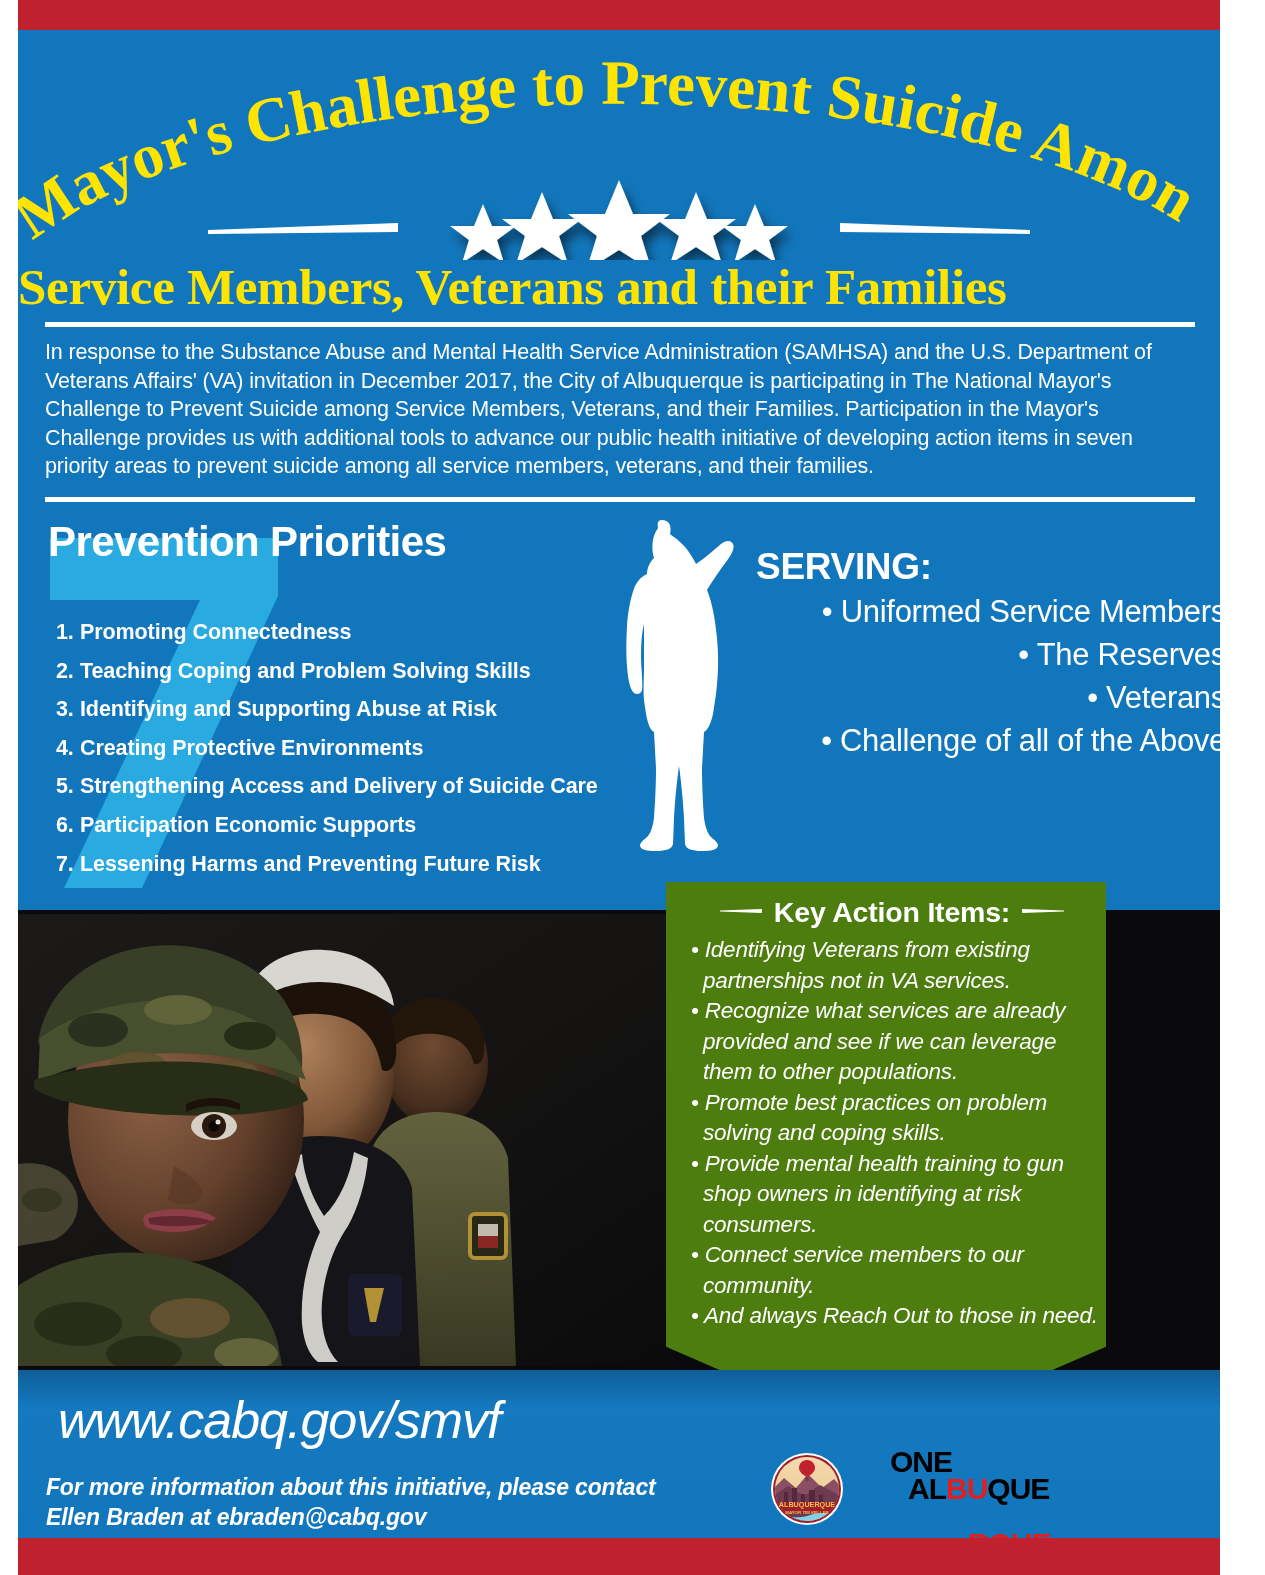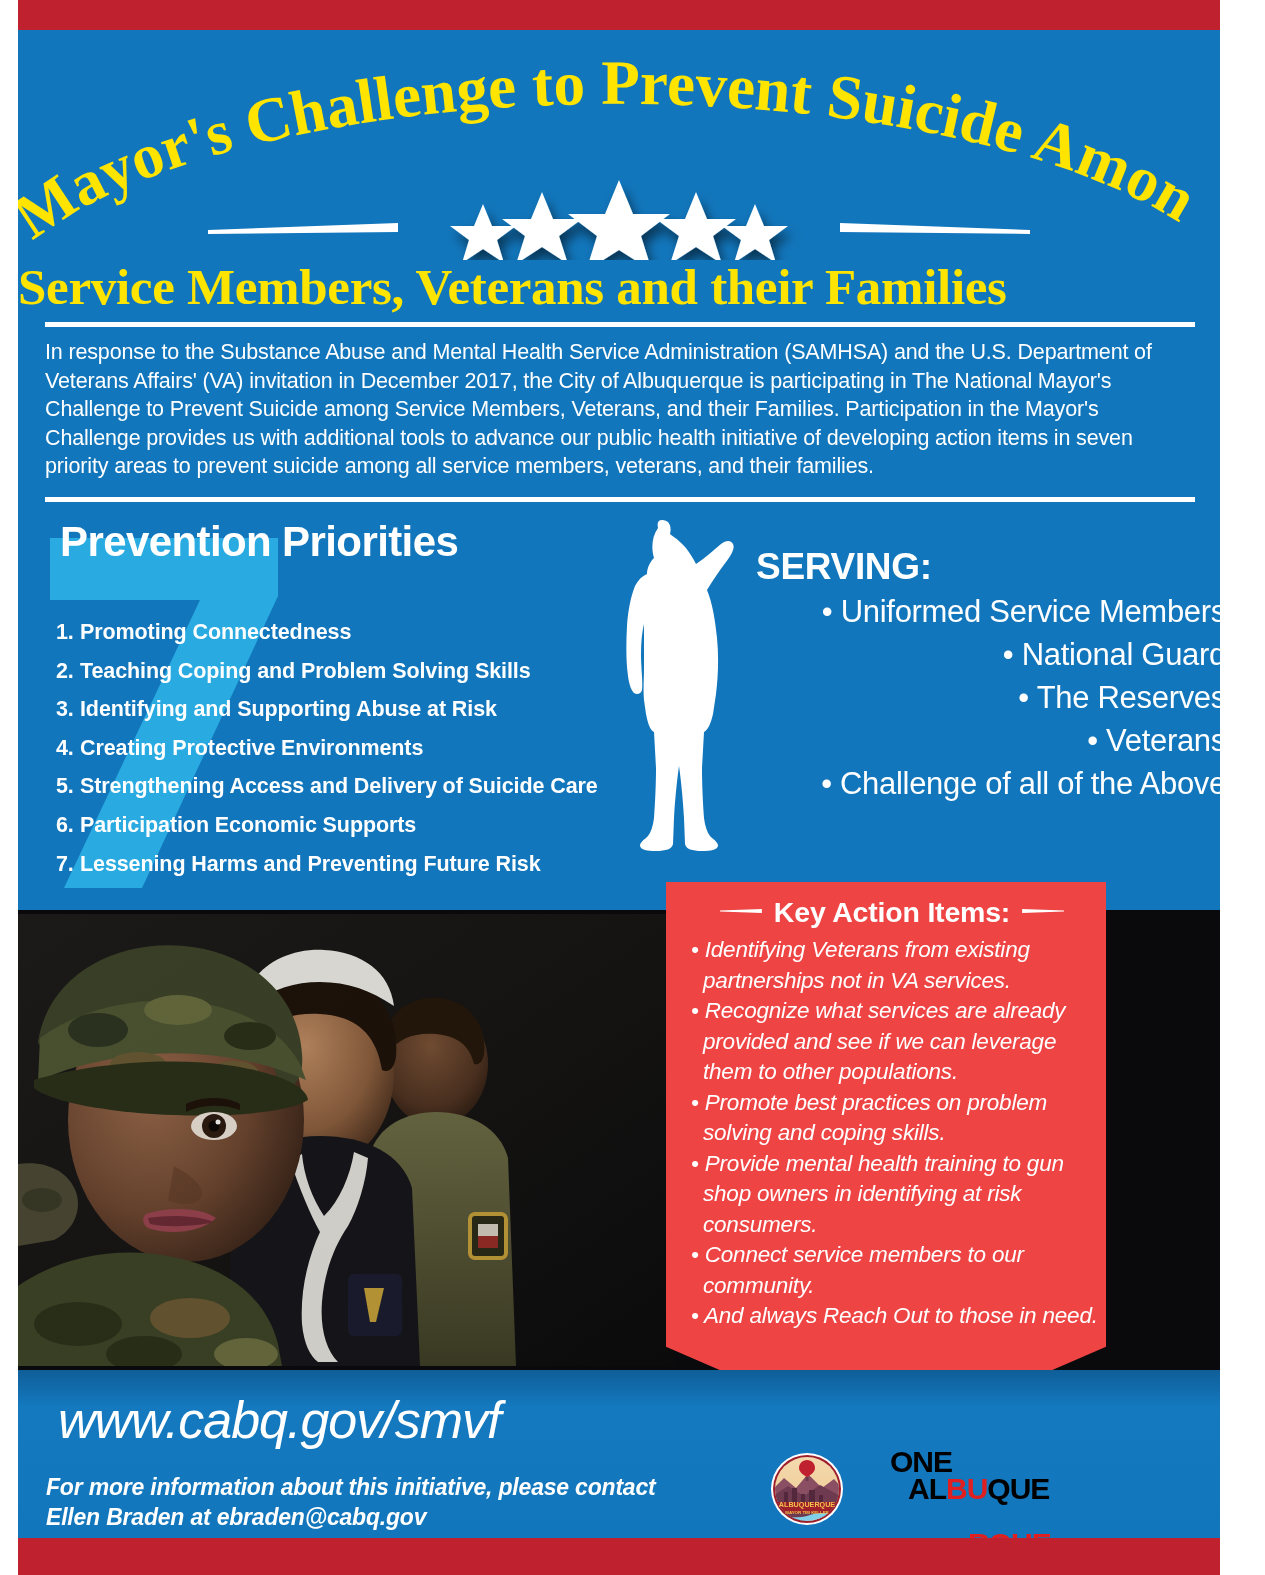--- a/index.html
+++ b/index.html
@@ -89,21 +89,21 @@
   .priorities { position: absolute; left: 18px; top: 488px; width: 620px; height: 390px; }
 
   .seven-watermark {
     position: absolute; left: 14px; top: 20px;
     width: 250px; height: 350px;
     pointer-events: none;
   }
   .seven-watermark svg { width: 250px; height: 350px; }
 
   .priorities-title {
-    position: absolute; left: 24px; top: 0px;
+    position: absolute; left: 12px; top: 0px;
     color: #ffffff;
     font-size: 42px;
     font-weight: bold;
     letter-spacing: -0.6px;
     white-space: nowrap;
   }
 
   .priorities-list {
     position: absolute; left: 20px; top: 95px; width: 600px;
     list-style: none;
@@ -153,21 +153,21 @@
     position: absolute; left: 0; top: 4px; width: 656px; height: 452px;
     overflow: hidden;
     background: #13110f;
   }
   .photo svg { display: block; width: 656px; height: 452px; }
 
   
   .kai {
     position: absolute; left: 648px; top: 852px;
     width: 440px; height: 560px;
-    background: #ef4444;
+    background: #4d7c0f;
     clip-path: polygon(0 0, 100% 0, 100% 83%, 50% 100%, 0 83%);
     padding: 14px 0 0 12px;
   }
   .kai-title {
     position: relative;
     text-align: center;
     color: #ffffff;
     font-size: 28.5px;
     font-weight: bold;
     letter-spacing: -0.2px;
@@ -348,21 +348,20 @@
           C131,22 126,22 121,26 C114,32 105,40 96,46
           C91,36 85,28 80,24 C76,20 72,18 70,16
           C72,8 69,2 62,2 C58,2 57,5 58,10 Z"></path>
       </svg>
     </div>
 
     <div class="serving">
       <div class="serving-title">SERVING:</div>
       <ul class="serving-list">
         <li>• Uniformed Service Members</li>
-        <li>• National Guard</li>
         <li>• The Reserves</li>
         <li>• Veterans</li>
         <li>• Challenge of all of the Above</li>
       </ul>
     </div>
 
     <div class="photo-band">
       <div class="photo">
         <svg viewBox="0 0 656 452" xmlns="http://www.w3.org/2000/svg">
           <defs>

